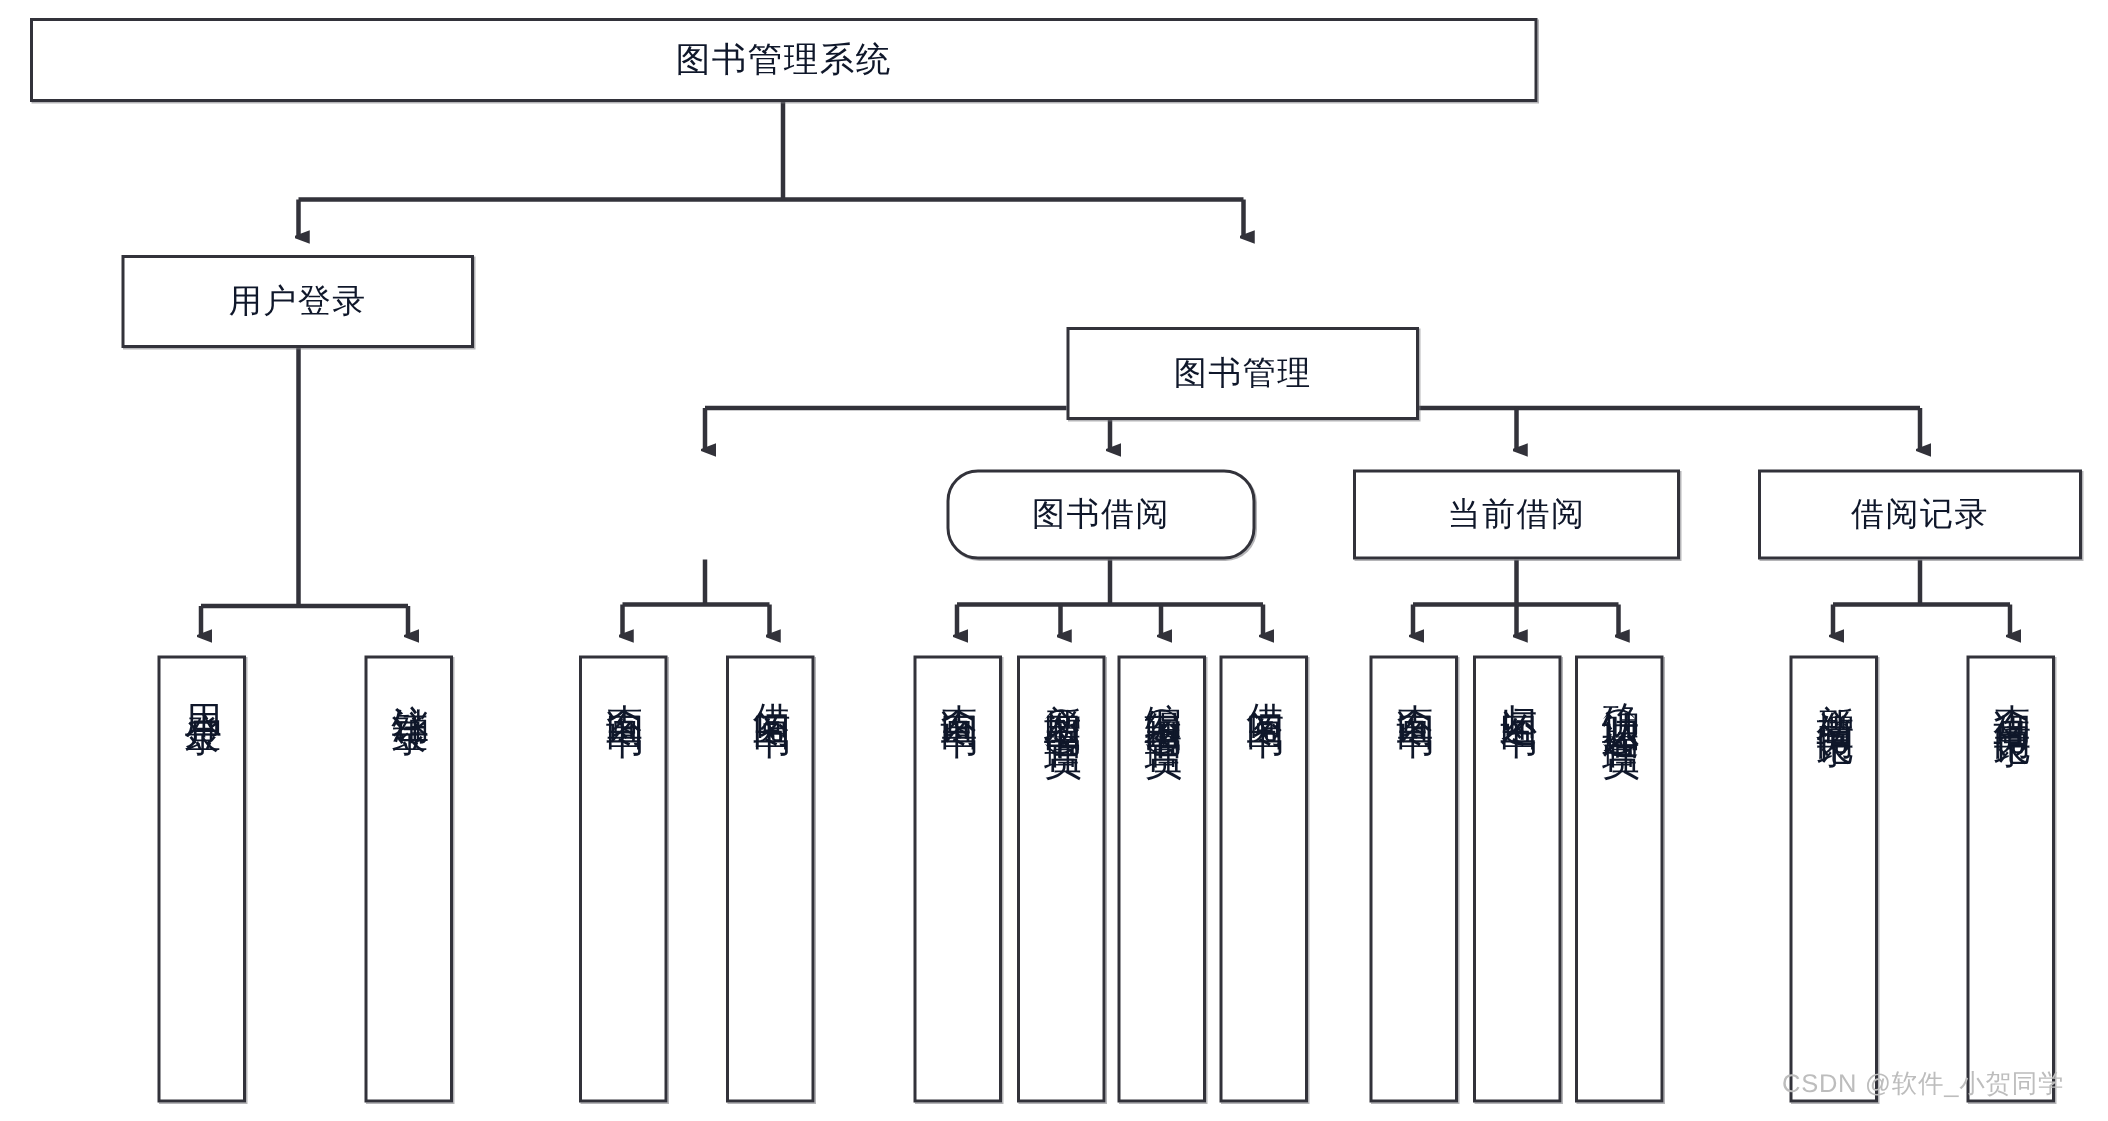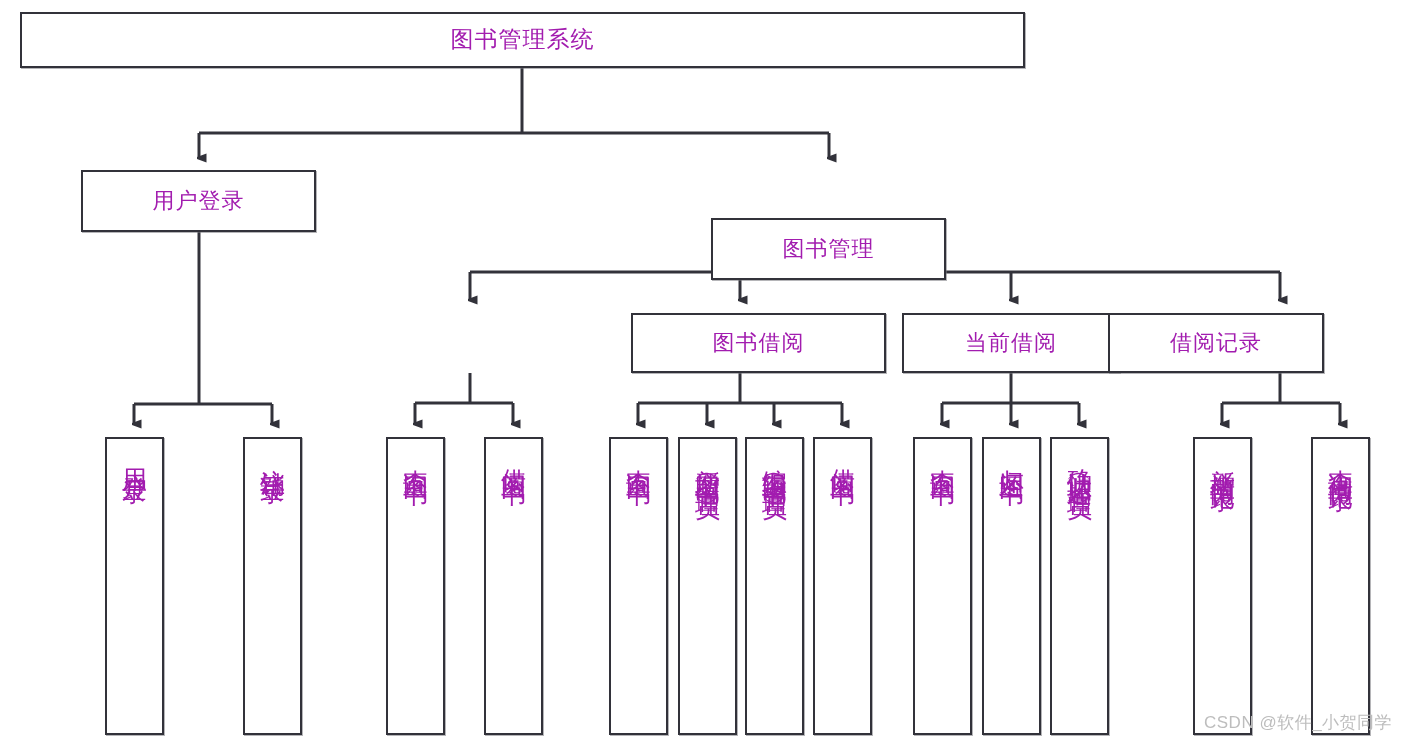--- a/index.html
+++ b/index.html
@@ -22,21 +22,21 @@
   }
   .node{
     position:absolute;
     box-sizing:border-box;
     background:#ffffff;
     border:2px solid #32323a;
     box-shadow:1px 1px 0 0 rgba(120,120,125,.55);
     display:flex;
     align-items:center;
     justify-content:center;
-    color:#a21caf;
+    color:#0f172a;
     z-index:2;
   }
   .node .label{
     display:block;
     letter-spacing:1px;
     line-height:1.18;
     white-space:nowrap;
   }
   
   .node.h .label{font-size:22px;}
@@ -56,21 +56,20 @@
   }
   #watermark{
     position:absolute;
     left:1188px;top:711px;
     font-size:17px;
     color:#bdbdbd;
     letter-spacing:.5px;
     white-space:nowrap;
     z-index:5;
     font-family:"Liberation Sans","DejaVu Sans",sans-serif;
-    margin-left:16px;
   }
 </style>
 </head>
 <body>
 
 <div id="diagram">
 
   <svg id="wires" viewBox="0 0 1405 747" xmlns="http://www.w3.org/2000/svg">
     <defs>
       <marker id="arrow" markerWidth="10" markerHeight="10" refX="5" refY="7.5" orient="auto" markerUnits="userSpaceOnUse">
@@ -127,27 +126,27 @@
     <span class="label">图书管理系统</span>
   </div>
 
   <div class="node h" style="left:81px;top:170px;width:235px;height:62px;">
     <span class="label">用户登录</span>
   </div>
   <div class="node h" style="left:711px;top:170px;width:235px;height:62px;margin-top:48px;">
     <span class="label">图书管理</span>
   </div>
 
-  <div class="node h" style="left:631px;top:313px;width:255px;height:60px;">
+  <div class="node h" style="left:631px;top:313px;width:206px;height:60px;border-radius:21px;">
     <span class="label">图书借阅</span>
   </div>
   <div class="node h" style="left:902px;top:313px;width:218px;height:60px;">
     <span class="label">当前借阅</span>
   </div>
-  <div class="node h" style="left:1108px;top:313px;width:216px;height:60px;">
+  <div class="node h" style="left:1172px;top:313px;width:216px;height:60px;">
     <span class="label">借阅记录</span>
   </div>
 
   <div class="node v" style="left:105px;top:437px;width:59px;height:298px;">
     <span class="label">用户登录</span>
   </div>
   <div class="node v" style="left:243px;top:437px;width:59px;height:298px;">
     <span class="label">注销登录</span>
   </div>
 

